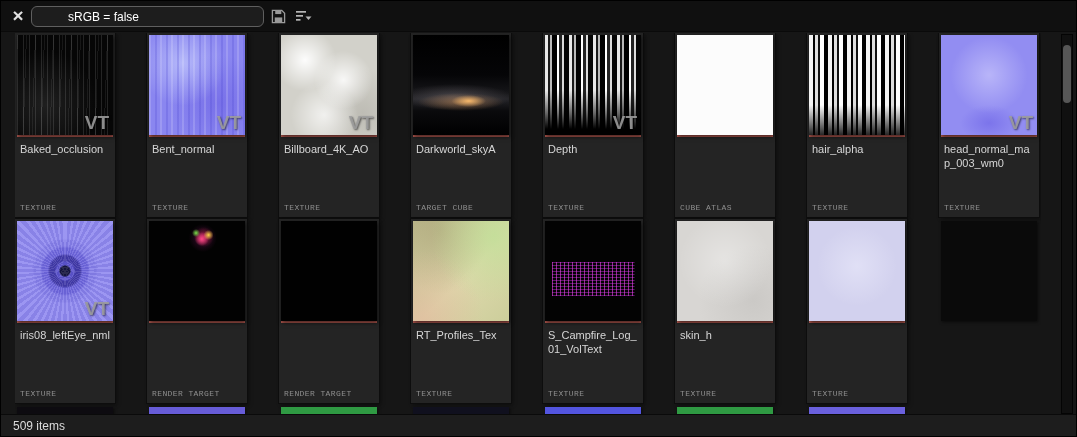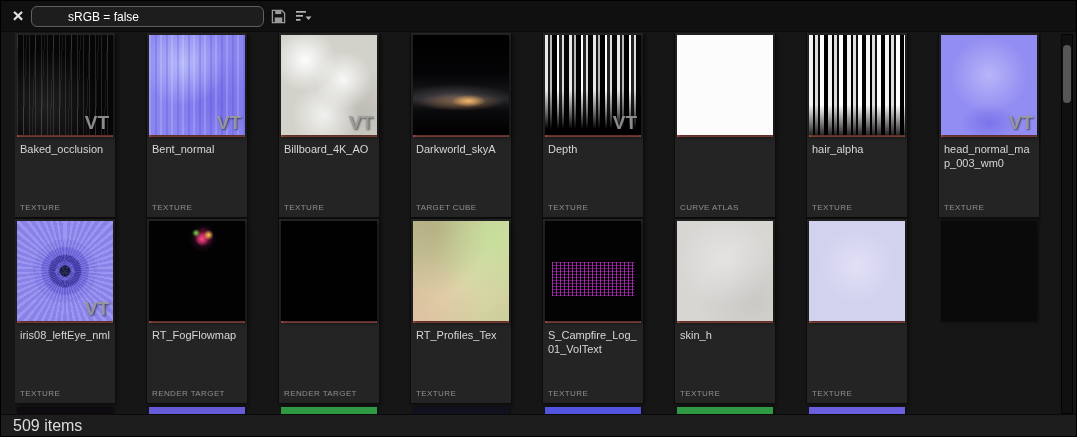--- a/index.html
+++ b/index.html
@@ -52,21 +52,21 @@
   }
   .underline {
     width:96px; height:2px; margin:0 auto; background:var(--accent, #b1574e);
   }
   .tname {
     padding:5px 5px 0; font-size:11px; line-height:1.3; color:#d6d6d6;
     word-break:break-all; max-height:46px; overflow:hidden;
   }
   .ttype {
     position:absolute; left:5px; bottom:5px; font-size:8px;
-    color:#8f8f8f; letter-spacing:0.4px;
+    color:#8f8f8f; letter-spacing:0.4px;font-family:Liberation Mono, monospace;
   }
   .vt-badge {
     position:absolute; right:4px; bottom:1px; font-size:19px; font-weight:bold;
     color:rgba(158,158,158,0.88); text-shadow:1px 1px 2px rgba(0,0,0,0.55);
   }
   .tile.peek { background:transparent; box-shadow:none; }
   .tile.peek .thumb { box-shadow:1px 1px 3px rgba(0,0,0,0.6); }
 
   
   .th-baked-occlusion{
@@ -176,21 +176,21 @@
     position:absolute; left:1px; top:10px; width:8px; height:58px;
     background:#565656; border-radius:4px;
   }
 
   
   .statusbar {
     position:absolute; left:0; right:0; bottom:0; height:22px;
     background:#1d1d1d; border-top:1px solid #0a0a0a;
     display:flex; align-items:center; padding-left:12px;
   }
-  .status-text { color:#dcdcdc; font-size:16px; }
+  .status-text { color:#dcdcdc; font-size:12px; }
 </style>
 </head>
 <body>
 
 <div class="window">
 
   <div class="topbar">
     <div class="close-x">×</div>
     <div class="search-box">
       <input type="text" value="sRGB = false" style="">
@@ -256,21 +256,21 @@
     <div class="underline"></div>
     <div class="tname">Depth</div>
     <div class="ttype">TEXTURE</div>
   </div>
 
   <div class="tile">
     <div class="thumb th-fog-atlas">
       
     </div>
     <div class="underline"></div>
-    <div class="ttype">CURVE ATLAS</div>
+    <div class="ttype">CUBE ATLAS</div>
   </div>
 
   <div class="tile">
     <div class="thumb th-hair-alpha">
       
     </div>
     <div class="underline"></div>
     <div class="tname">hair_alpha</div>
     <div class="ttype">TEXTURE</div>
   </div>
@@ -291,21 +291,20 @@
     <div class="underline"></div>
     <div class="tname">iris08_leftEye_nml</div>
     <div class="ttype">TEXTURE</div>
   </div>
 
   <div class="tile">
     <div class="thumb th-rt-fogflowmap">
       
     </div>
     <div class="underline"></div>
-    <div class="tname">RT_FogFlowmap</div>
     <div class="ttype">RENDER TARGET</div>
   </div>
 
   <div class="tile">
     <div class="thumb th-rt-fogmask">
       
     </div>
     <div class="underline"></div>
     <div class="ttype">RENDER TARGET</div>
   </div>

